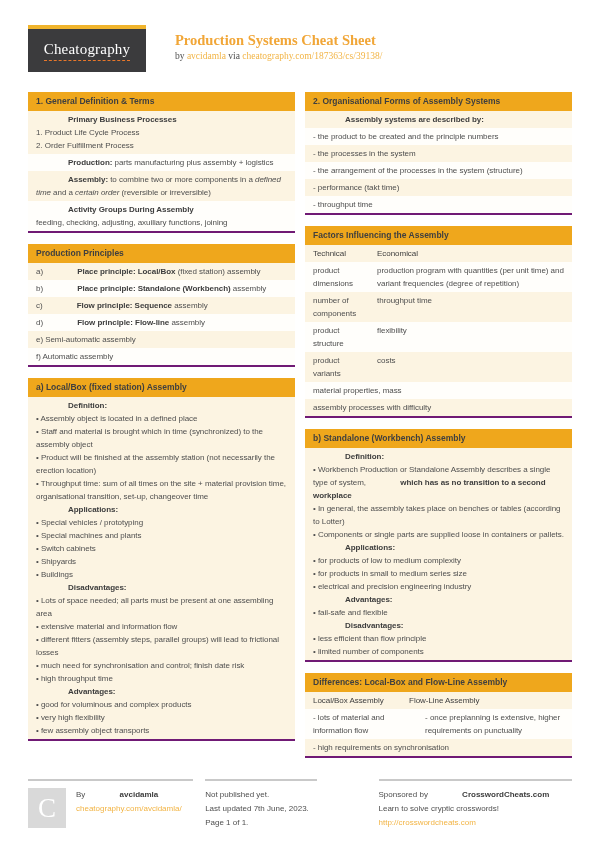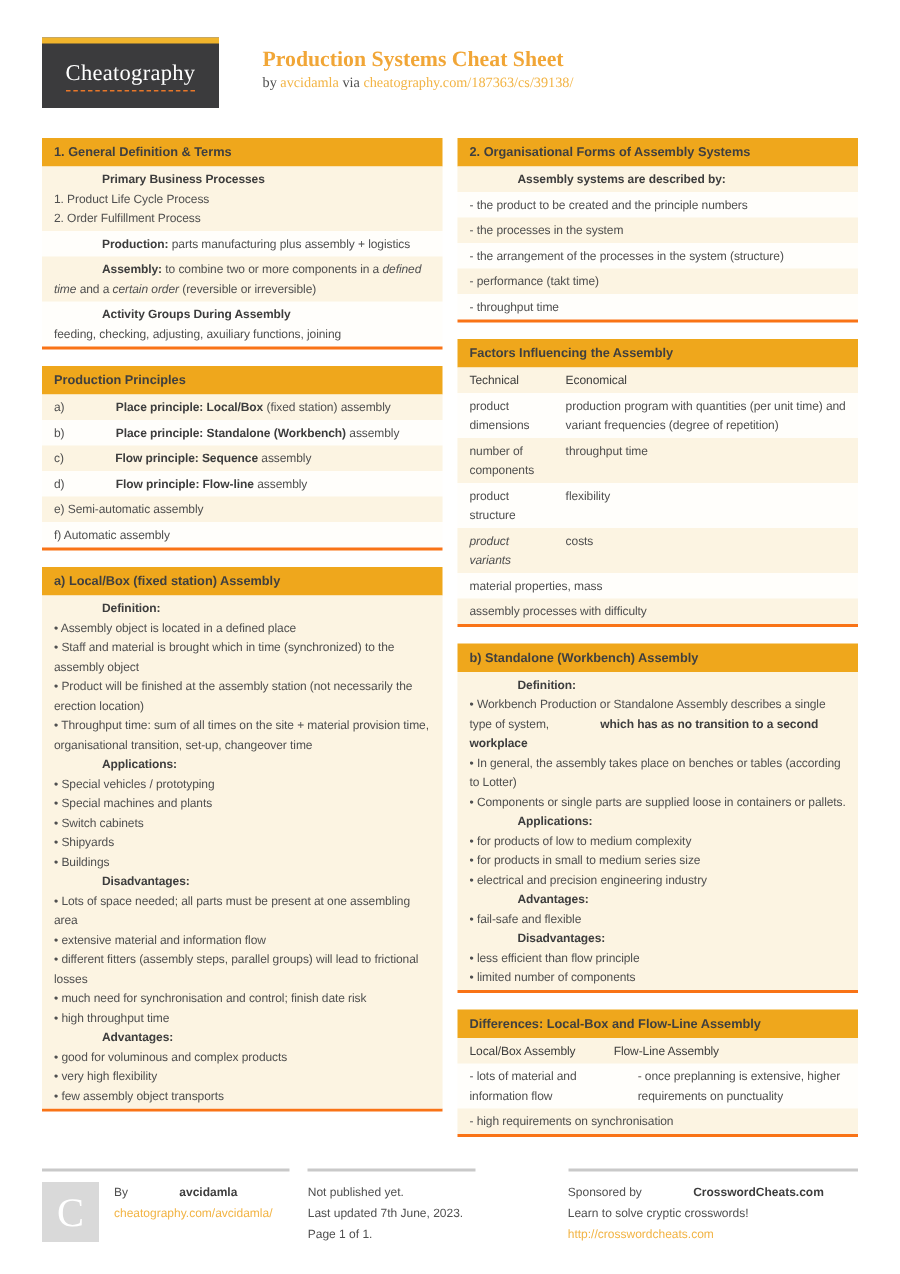--- a/index.html
+++ b/index.html
@@ -21,21 +21,21 @@
     border-bottom:1px dashed #e8772a;padding-bottom:2px;letter-spacing:.2px;
   }
   .header-text{margin-left:29px;padding-top:7px;font-family:"Liberation Serif","DejaVu Serif",serif;}
   .doc-title{font-size:14.5px;font-weight:bold;color:#f1a637;line-height:16px;}
   .byline{font-size:9.5px;color:#4f4f4f;margin-top:3px;}
   .byline a, a{color:#f2b445;text-decoration:none;}
 
   
   .columns{display:flex;gap:10px;align-items:flex-start;}
   .col{width:267px;flex:none;}
-  .card{background:#fffefb;border-bottom:2px solid #f97316;margin-bottom:11px;}
+  .card{background:#fffefb;border-bottom:2px solid #701a75;margin-bottom:11px;}
   .card-header{
     background:#efa71c;color:#3f3f3f;font-weight:bold;font-size:8.5px;
     padding:3px 8px;line-height:13px;
   }
   .card-row{padding:2px 8px;font-size:8px;line-height:13px;letter-spacing:-0.05px;}
   .card-row.alt{background:#fcf4e2;}
   .card-row.cols{display:flex;padding:2px 0;}
   .card-row.cols .card-cell{padding:0 8px;box-sizing:border-box;flex:none;}
   .b{font-weight:bold;color:#3d3d3d;padding-left:32px;}
   .i{font-style:italic;}
@@ -225,21 +225,21 @@
           </div>
           <div class="card-row cols">
             <div class="card-cell" style="width: 24%;">
               <div class="line"><span>product structure</span></div>
             </div>
             <div class="card-cell" style="width: 76%;">
               <div class="line"><span>flexibility</span></div>
             </div>
           </div>
           <div class="card-row alt cols">
-            <div class="card-cell" style="width: 24%; font-style: italic;">
+            <div class="card-cell" style="width: 24%;">
               <div class="line"><span>product variants</span></div>
             </div>
             <div class="card-cell" style="width: 76%;">
               <div class="line"><span>costs</span></div>
             </div>
           </div>
           <div class="card-row">
             <div class="card-cell">
               <div class="line"><span>material properties, mass</span></div>
             </div>

